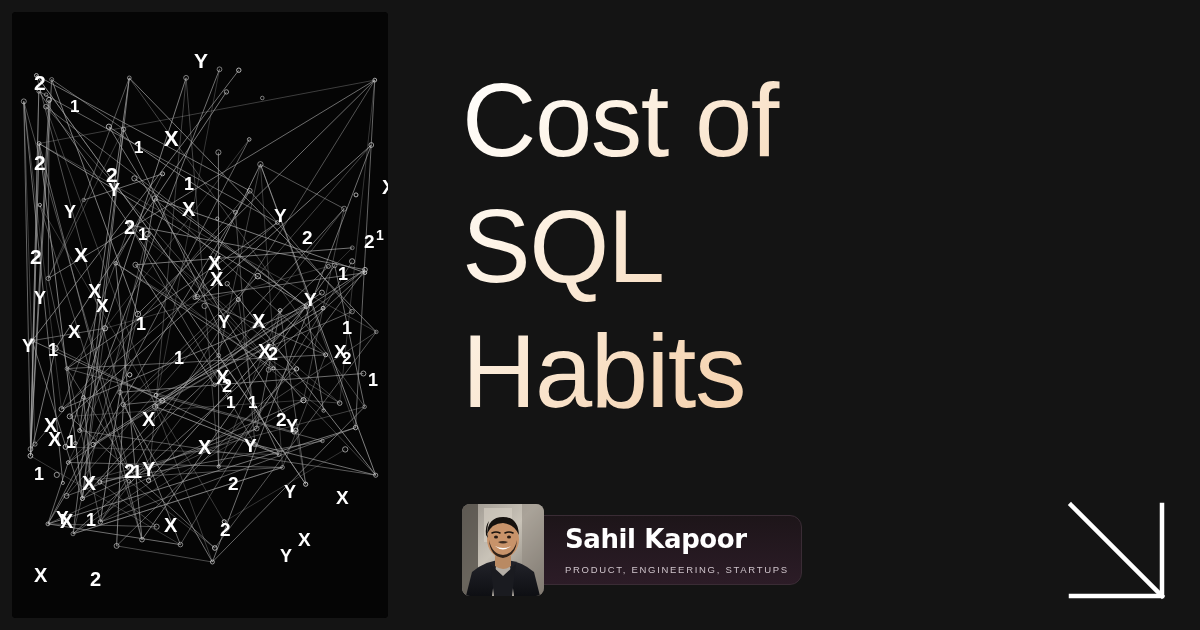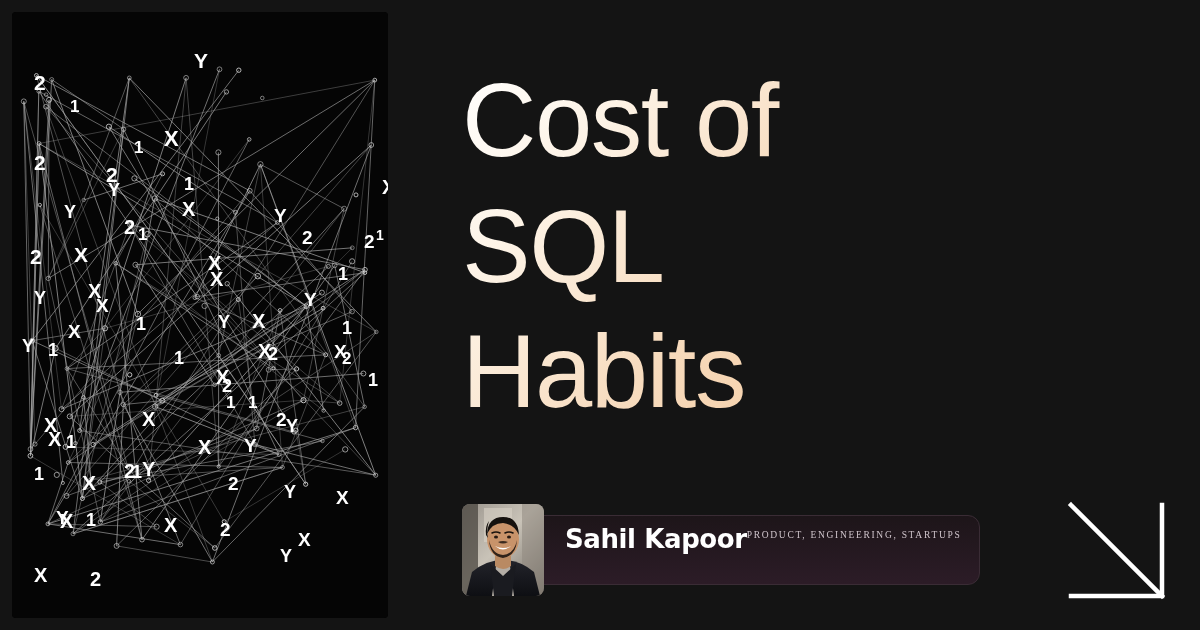--- a/index.html
+++ b/index.html
@@ -64,41 +64,41 @@
     overflow:hidden;
     z-index:3;
     flex:none;
     background:#1b1b1d;
   }
   .avatar svg { display:block; width:100%; height:100%; }
 
   .badge {
     position:relative;
     margin-left:-14px;
-    padding:9px 18px 9px 34px;
+    padding:9px 12px 9px 34px;
     min-height:70px;
     display:flex;
-    flex-direction:row;
+    flex-direction:column;
     justify-content:space-between;
     background:linear-gradient(180deg,#1d1519 0%,#2c1c27 100%);
     border:1px solid #3a2c35;
     border-radius:12px;
     z-index:1;
   }
   .badge-name {
     font-family:"DejaVu Sans", sans-serif;
     font-size:26px;
     font-weight:700;
     color:#ffffff;
     letter-spacing:-0.4px;
     line-height:1.12;
   }
   .badge-tagline {
     margin-top:5px;
-    font-family:Liberation Serif, serif;
+    font-family:Liberation Sans, sans-serif;
     font-size:9.5px;
     font-weight:400;
     color:#cfc4cb;
     letter-spacing:1.7px;
     line-height:1.2;
   }
 
   
   .corner-arrow {
     position:absolute;

